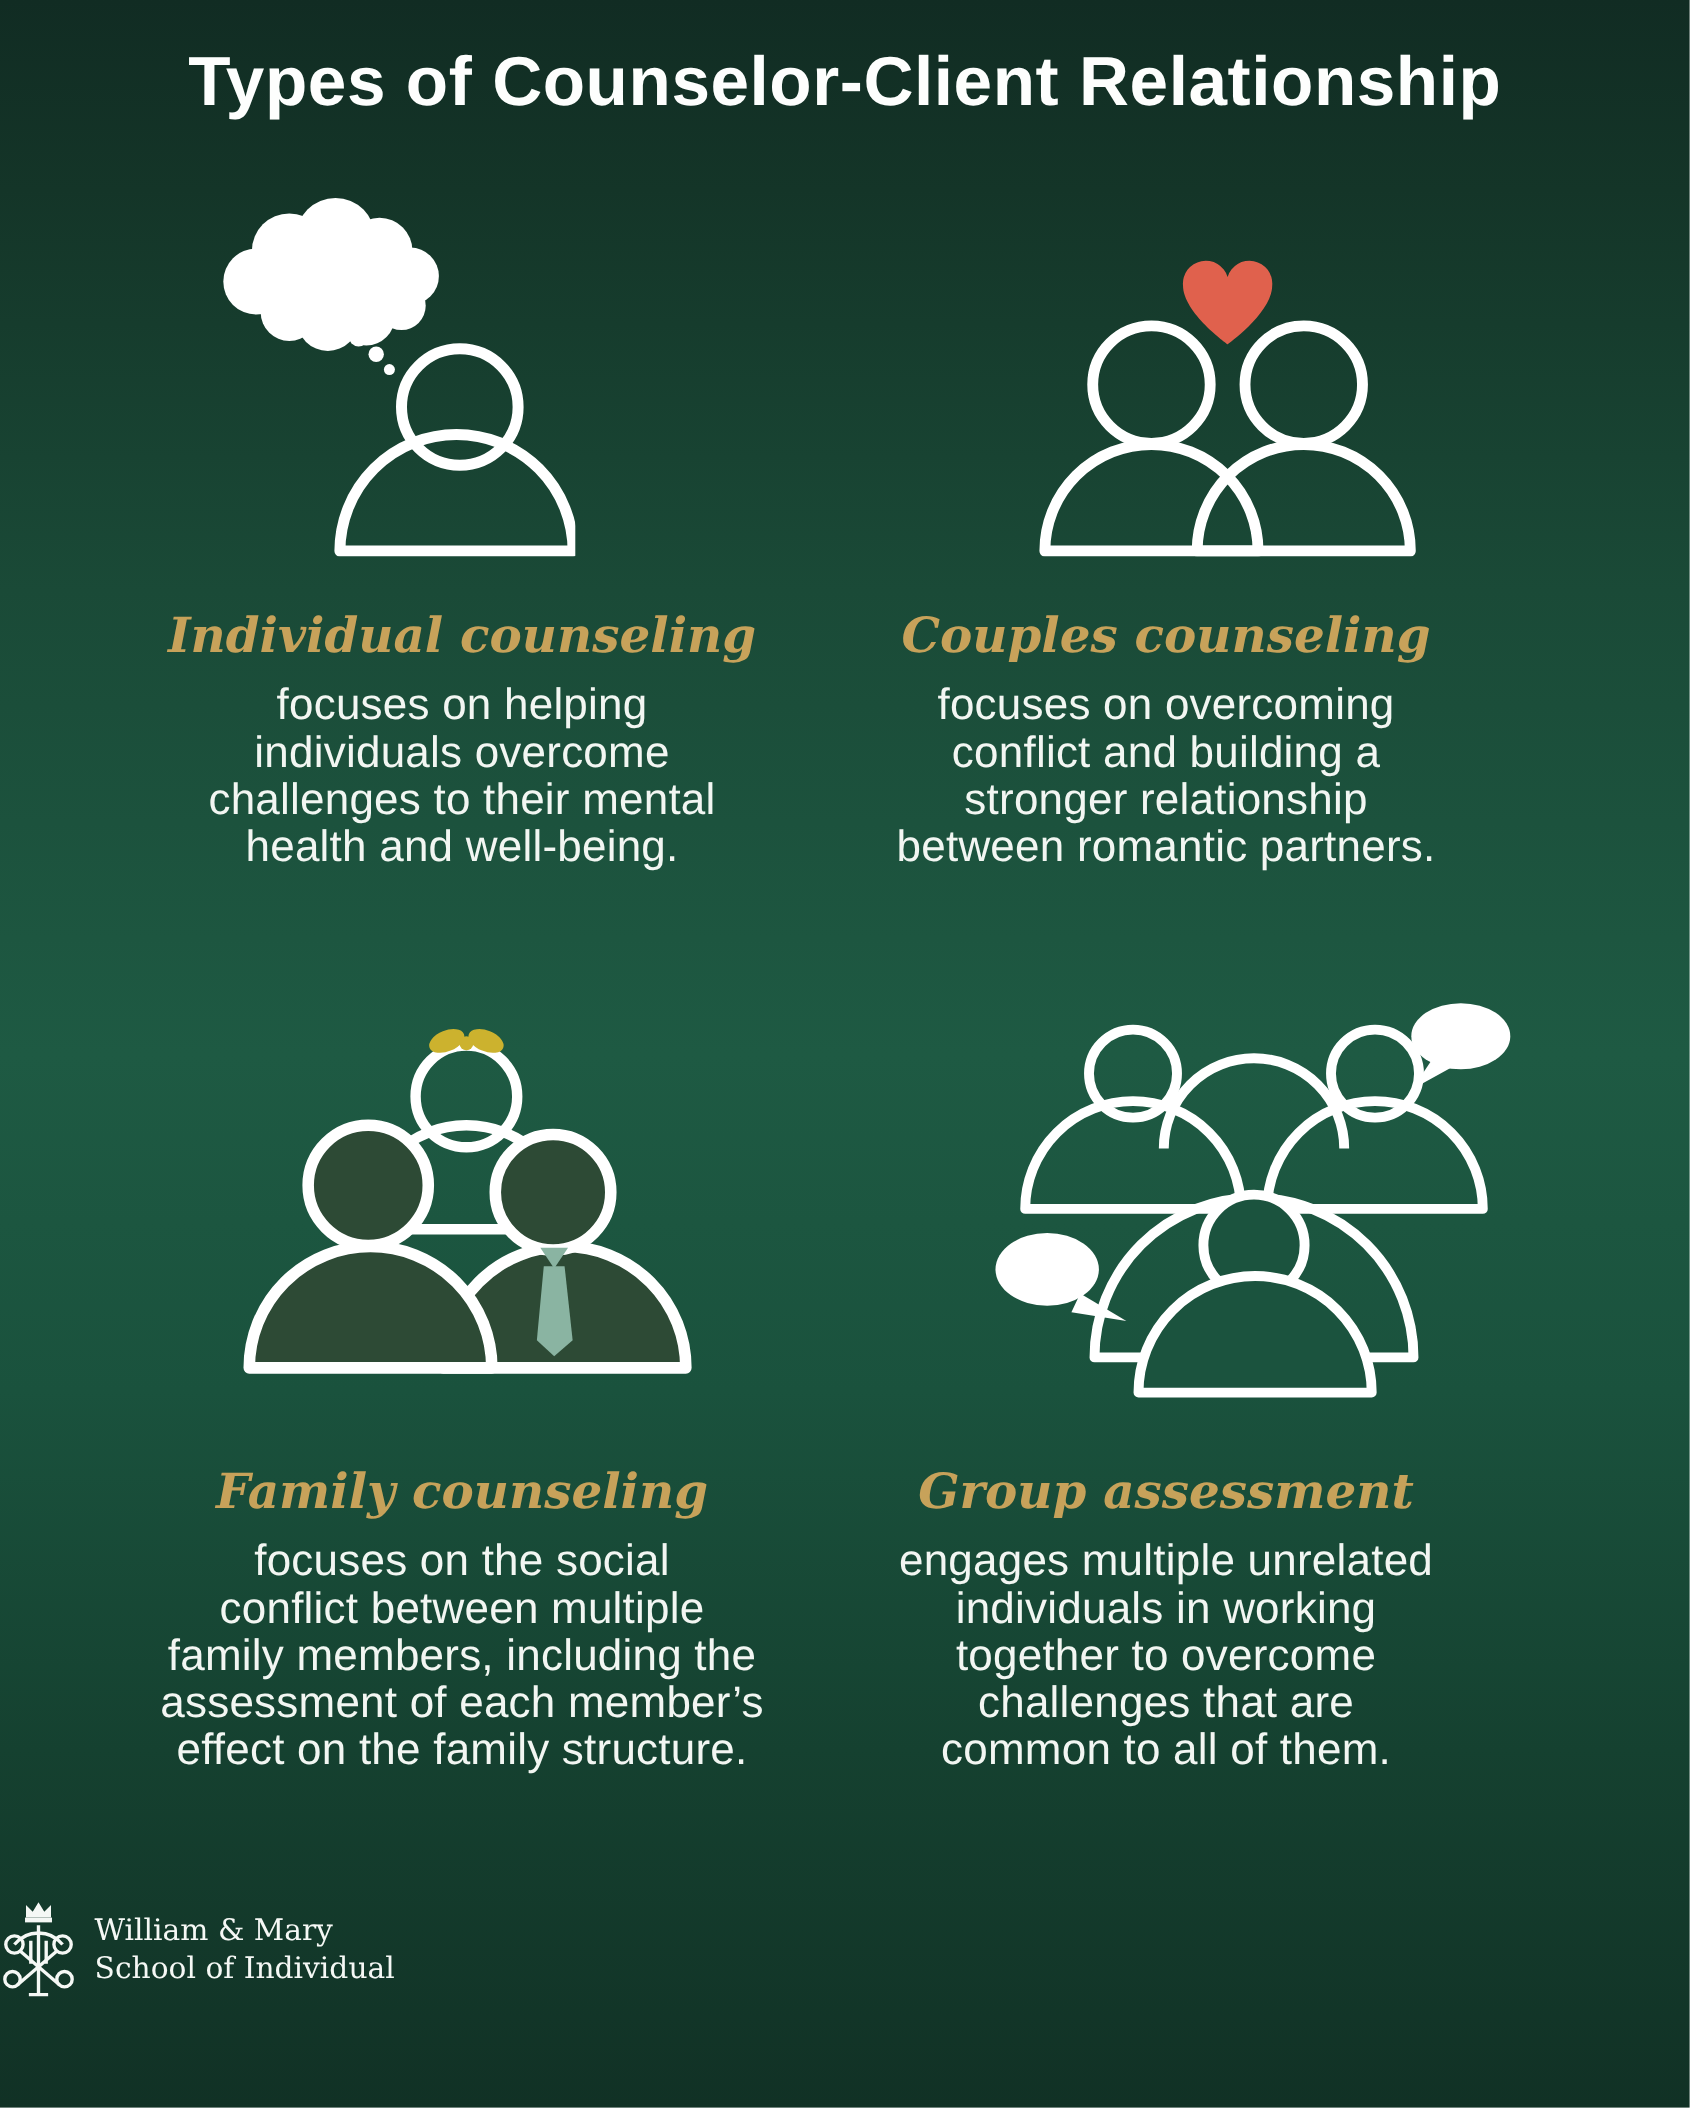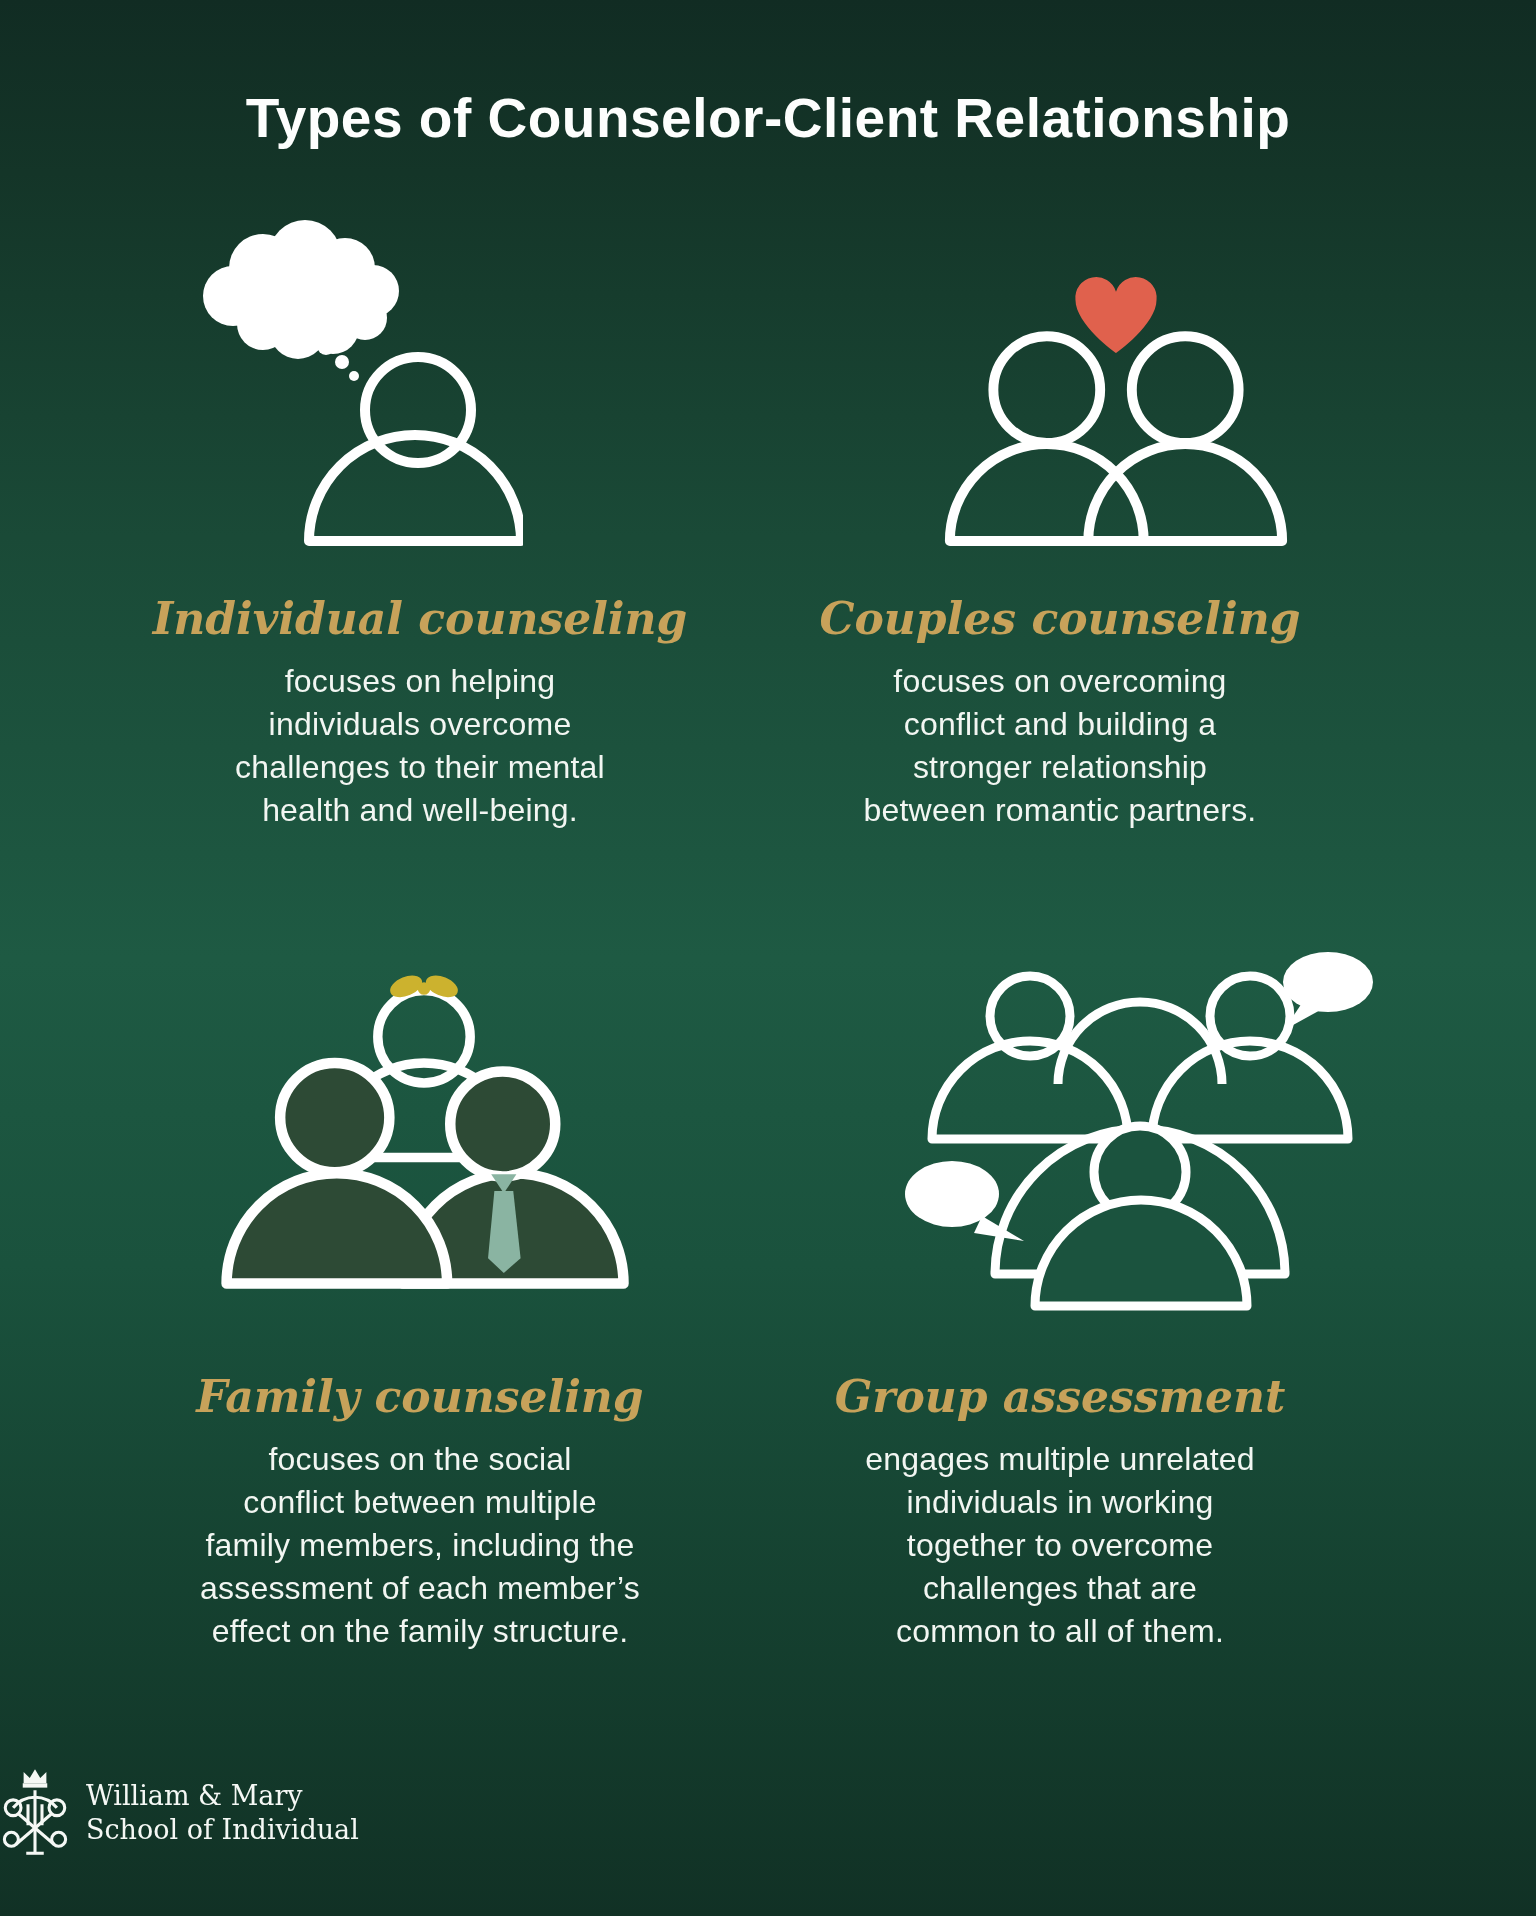--- a/index.html
+++ b/index.html
@@ -4,23 +4,23 @@
 <style>
   html,body{margin:0;padding:0;}
   body{
     width:1536px;height:1916px;
     background:linear-gradient(180deg,#112c23 0%,#143528 9%,#1a4a37 28%,#1e5a43 50%,#1a523d 66%,#154130 83%,#113125 100%);
     font-family:"Liberation Sans",sans-serif;
     color:#ffffff;
     overflow:hidden;
   }
   .title{
-    padding-top:86px;
+    padding-top:38px;
     text-align:center;
-    font-size:55px;
+    font-size:63px;
     font-weight:bold;
     letter-spacing:0.5px;
     color:#fdfefd;
   }
   .grid{
     display:grid;
     grid-template-columns:640px 640px;
     padding-left:100px;
     margin-top:40px;
     row-gap:100px;
@@ -36,21 +36,21 @@
     font-family:"DejaVu Serif","Liberation Serif",serif;
     font-style:italic;
     font-weight:bold;
     font-size:44px;
     line-height:58px;
     color:#c7a25a;
     margin-top:44px;
   }
   .body{
     margin-top:12px;
-    font-size:32px;
+    font-size:40px;
     line-height:43px;
     text-align:center;
     white-space:pre-line;
     color:#f2f6f2;
     letter-spacing:0.2px;
   }
   .footer{
     margin-top:112px;
     display:flex;
     justify-content:flex-start;

